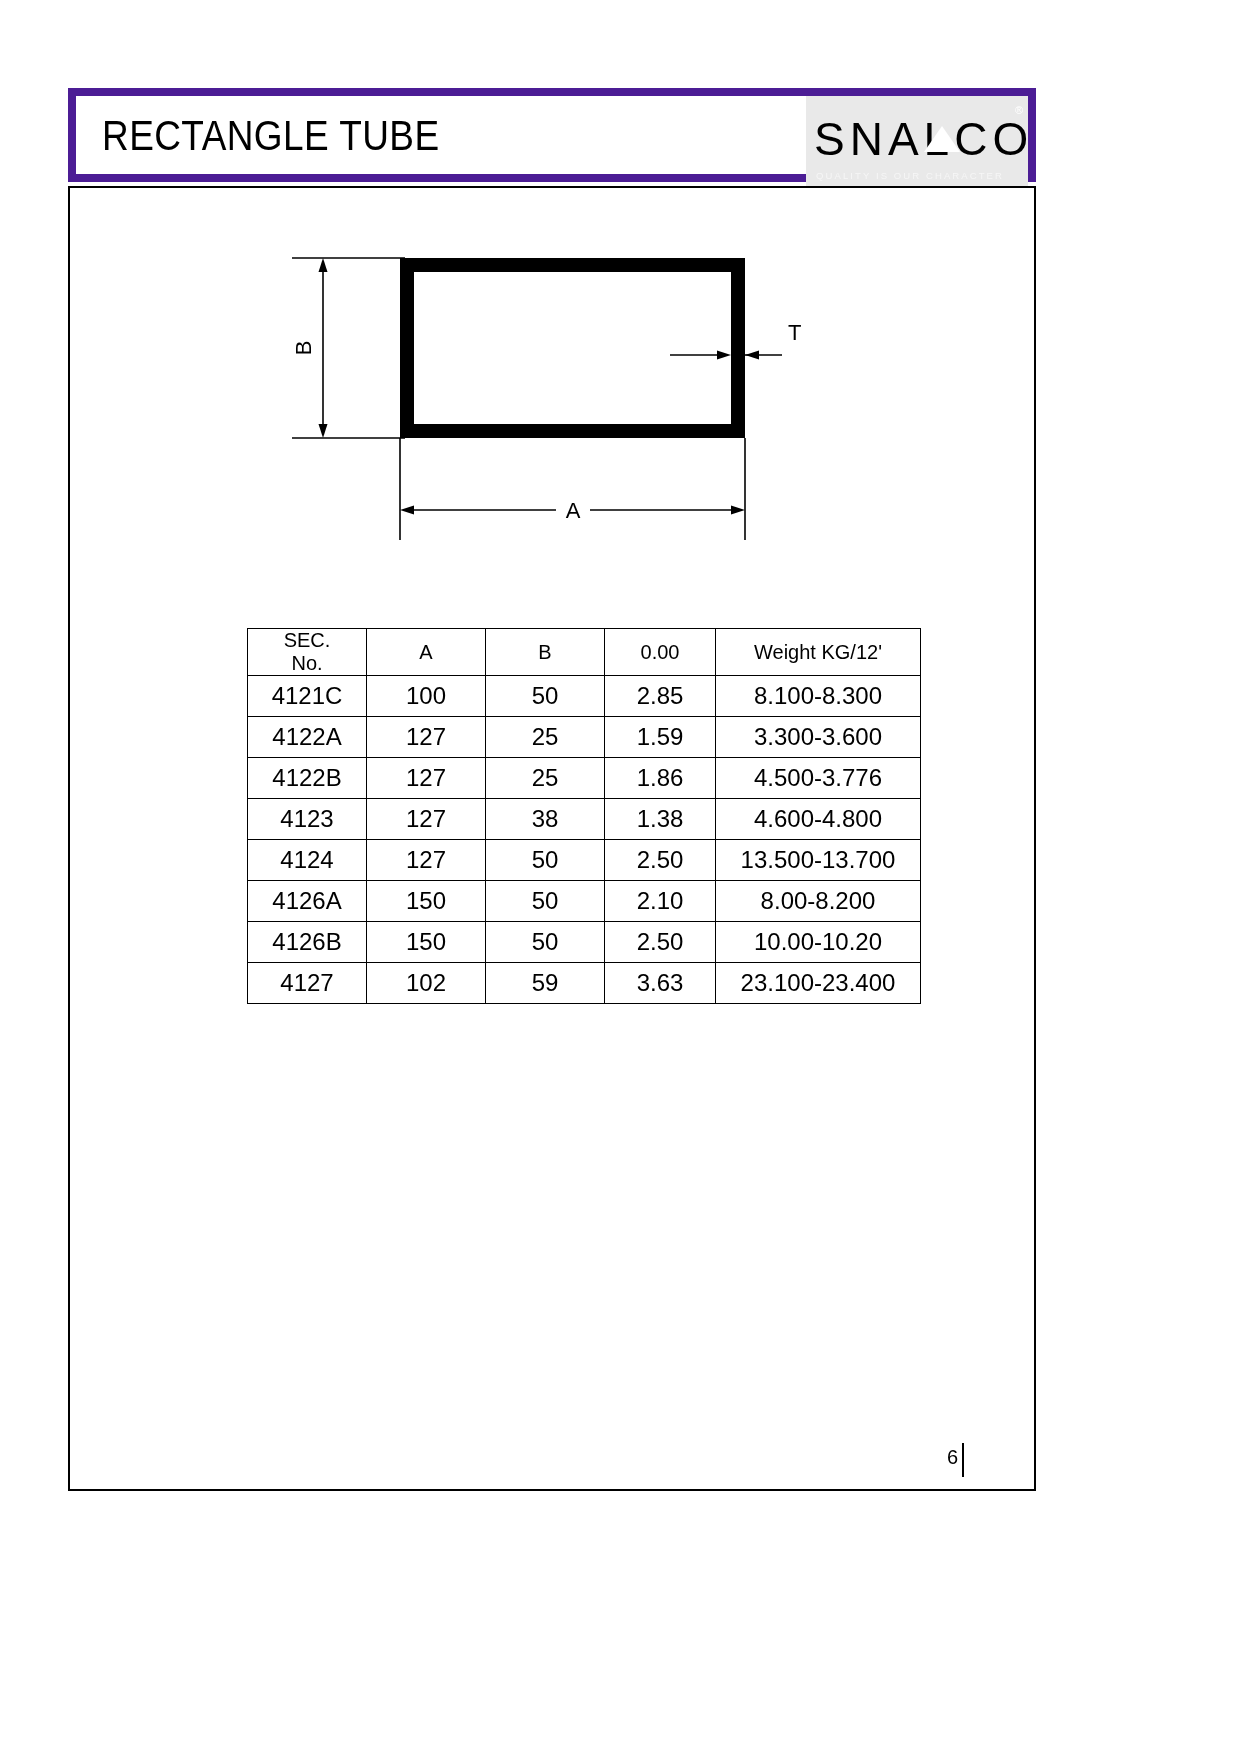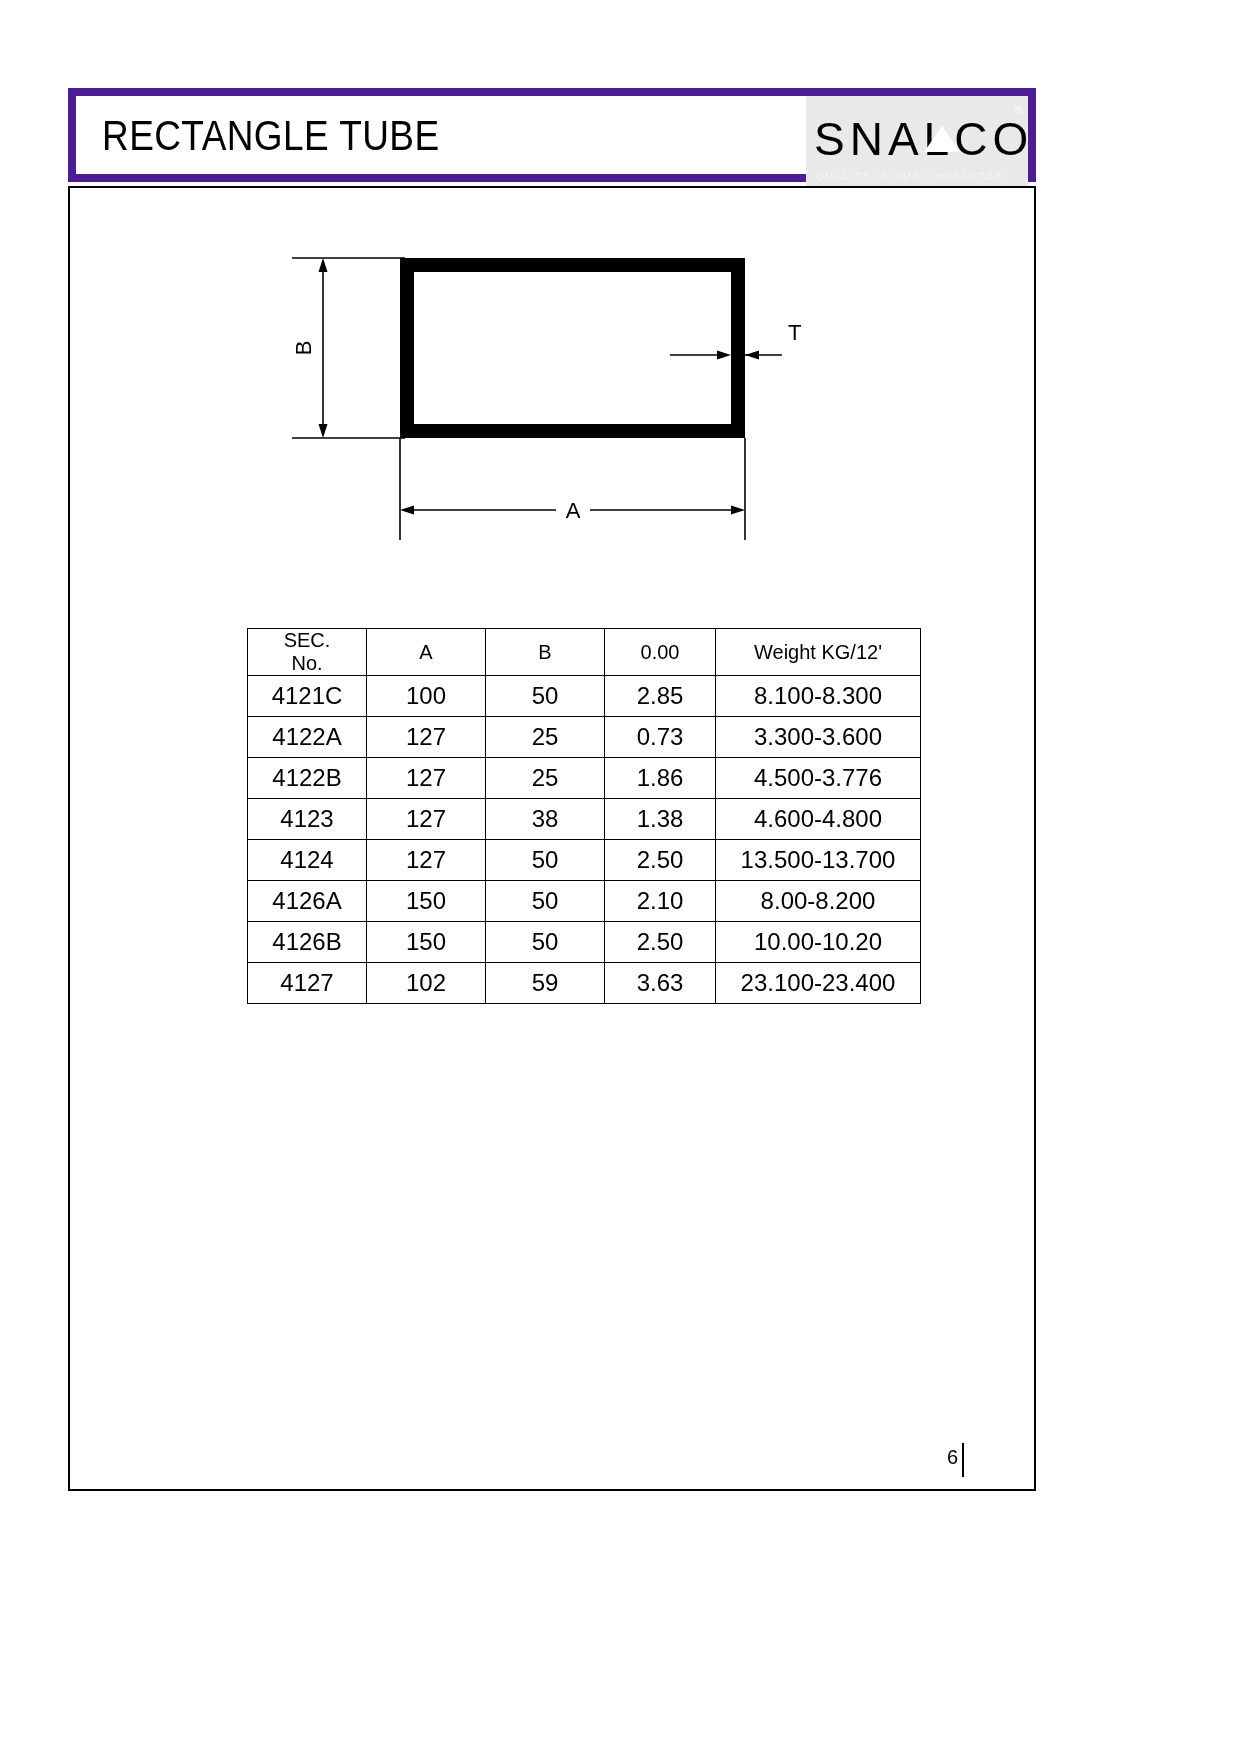--- a/index.html
+++ b/index.html
@@ -247,21 +247,21 @@
             <td>4121C</td>
             <td>100</td>
             <td>50</td>
             <td>2.85</td>
             <td>8.100-8.300</td>
           </tr>
           <tr>
             <td>4122A</td>
             <td>127</td>
             <td>25</td>
-            <td>0.73</td>
+            <td>1.59</td>
             <td>3.300-3.600</td>
           </tr>
           <tr>
             <td>4122B</td>
             <td>127</td>
             <td>25</td>
             <td>1.86</td>
             <td>4.500-3.776</td>
           </tr>
           <tr>

